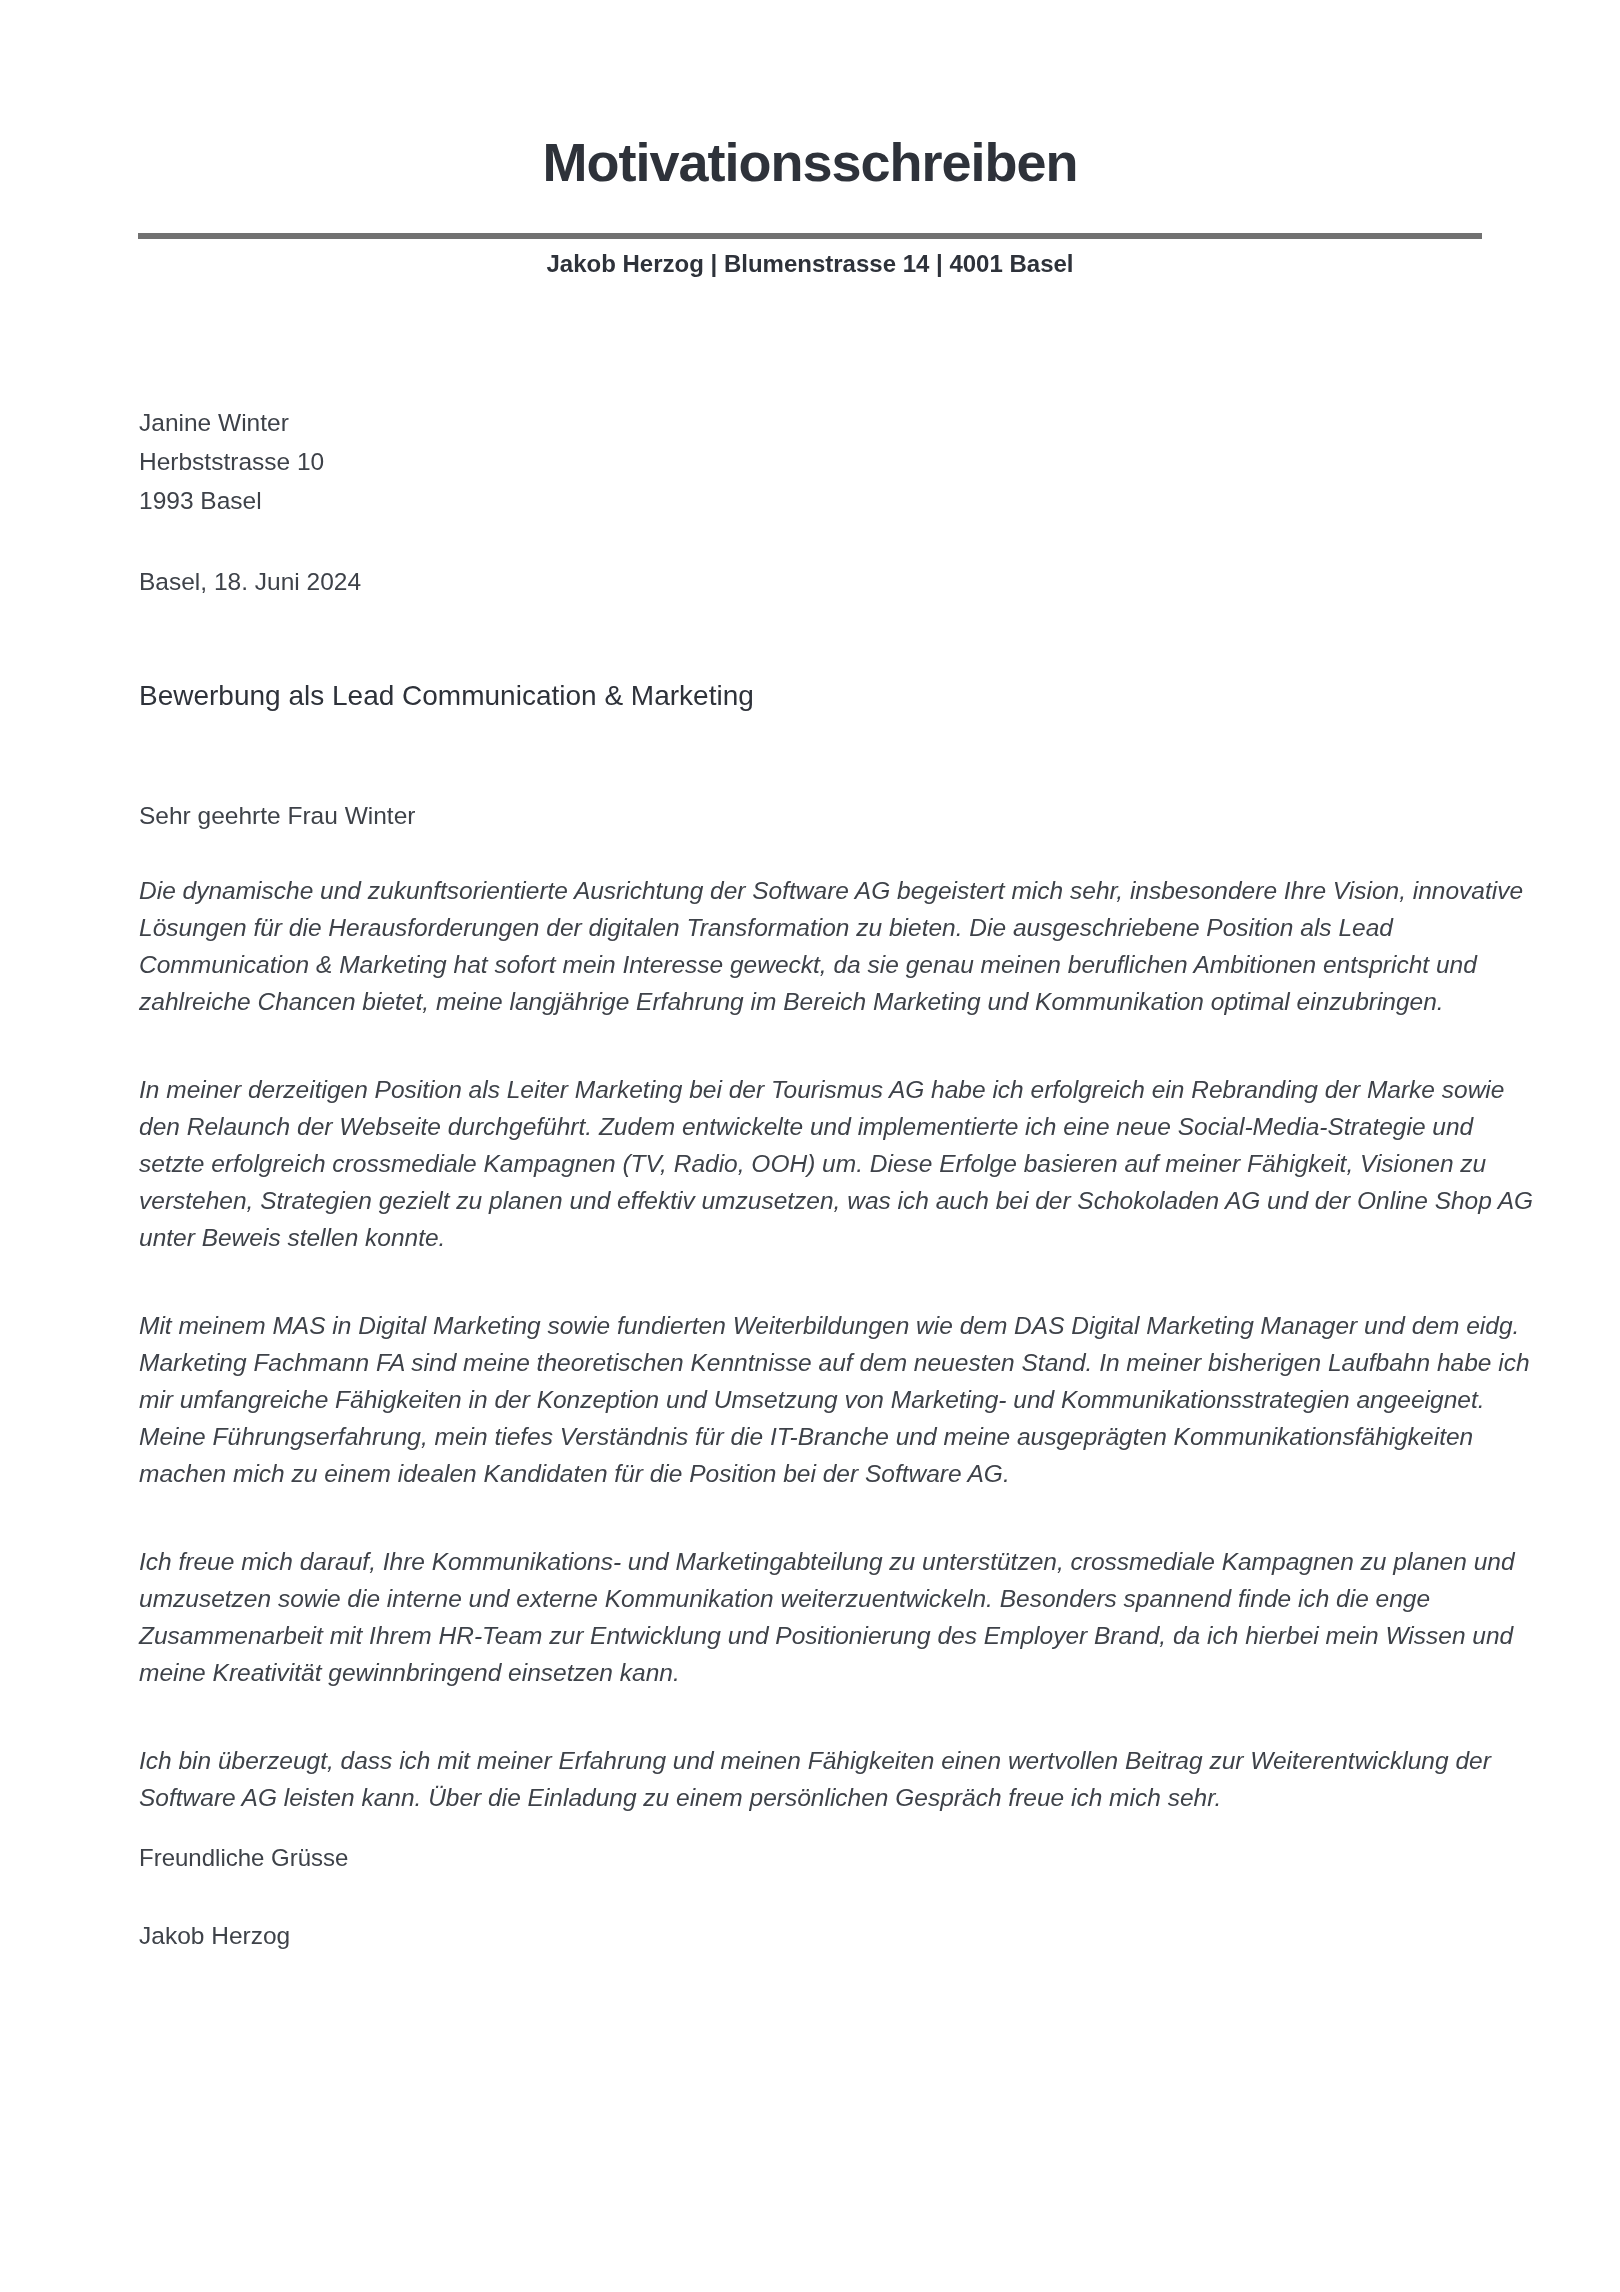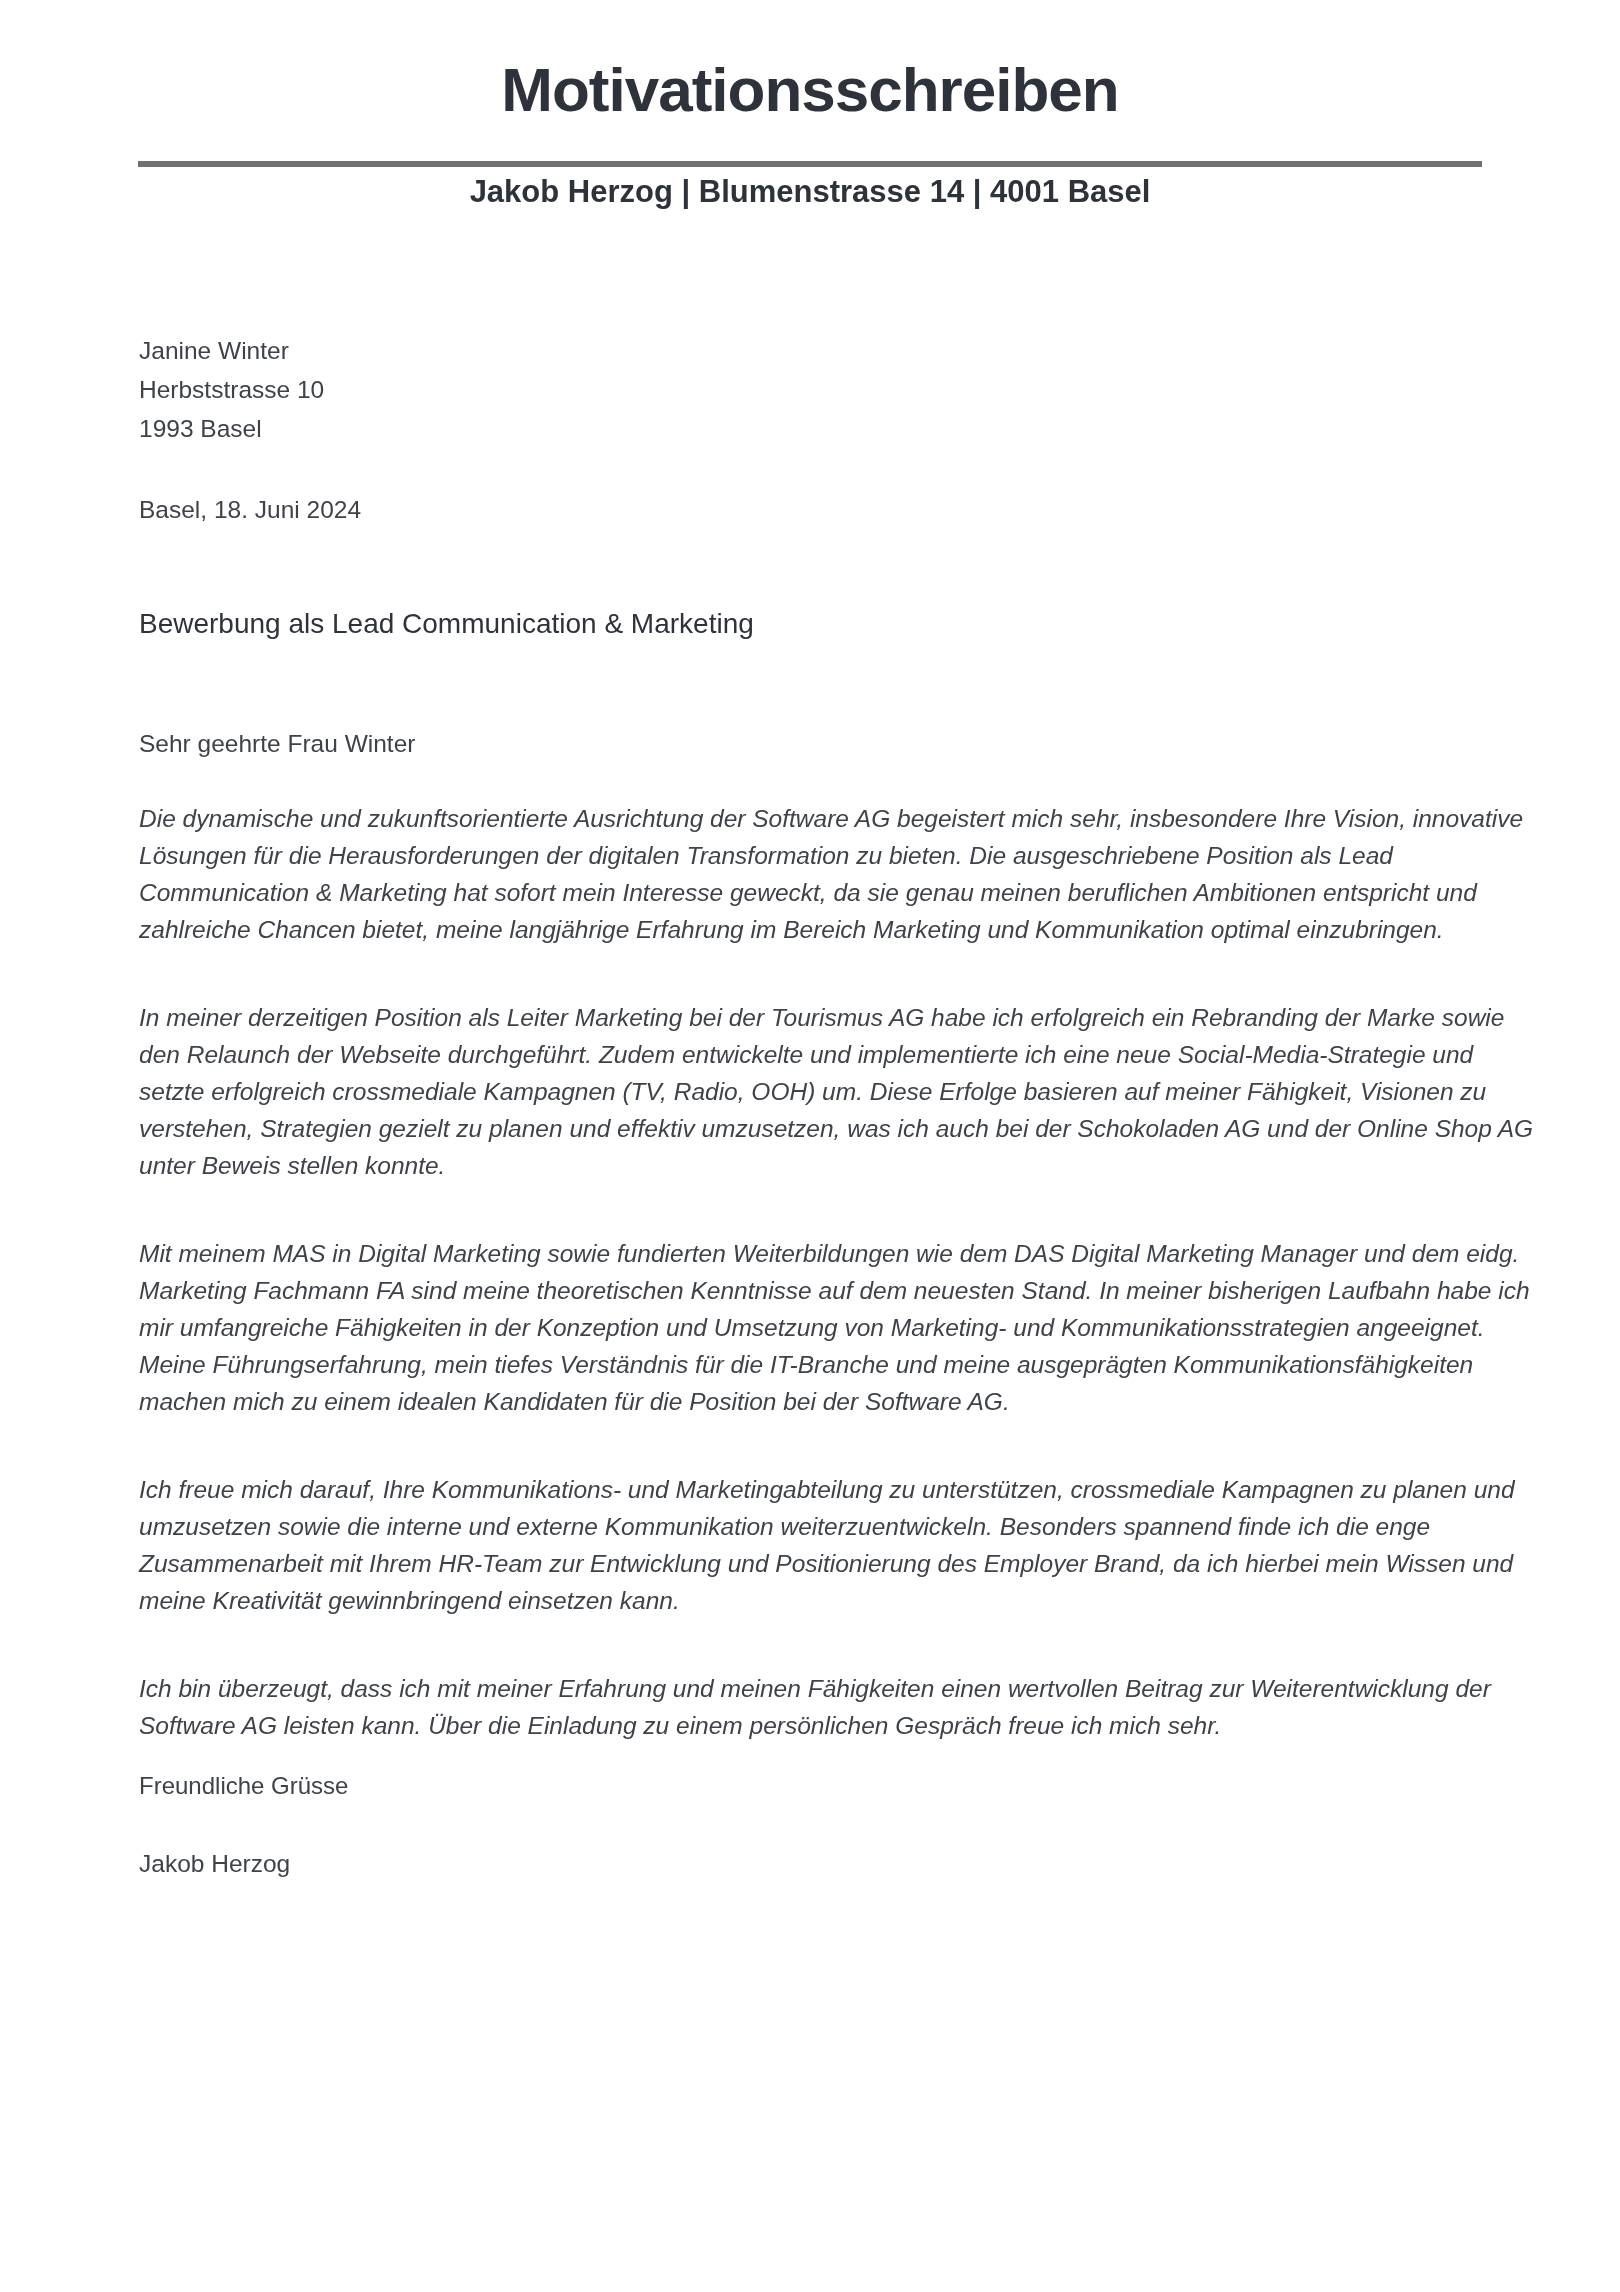--- a/index.html
+++ b/index.html
@@ -15,36 +15,36 @@
     width: 1620px;
     height: 2293px;
     background: var(--page-bg);
     font-family: "Liberation Sans", "DejaVu Sans", sans-serif;
     color: var(--text-color);
     overflow: hidden;
   }
   .doc-header { text-align: center; }
   .doc-title {
     margin: 0;
-    padding-top: 48px;
-    font-size: 62px;
+    padding-top: 120px;
+    font-size: 54px;
     line-height: 84px;
     font-weight: bold;
     letter-spacing: -1px;
     color: var(--heading-color);
   }
   .title-rule {
     width: 1344px;
     height: 5.9px;
     background: var(--rule-color);
     border: none;
     margin: 29px auto 7.8px auto;
   }
   .sender-line {
-    font-size: 31px;
+    font-size: 24px;
     line-height: 33px;
     font-weight: bold;
     color: var(--heading-color);
   }
   .doc-body {
     padding: 0 81px 0 139px;
   }
   .recipient-block {
     margin-top: 123px;
     font-size: 24.5px;

